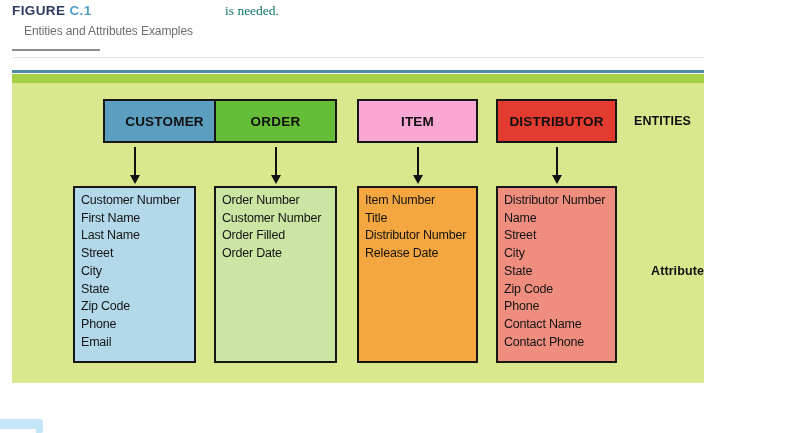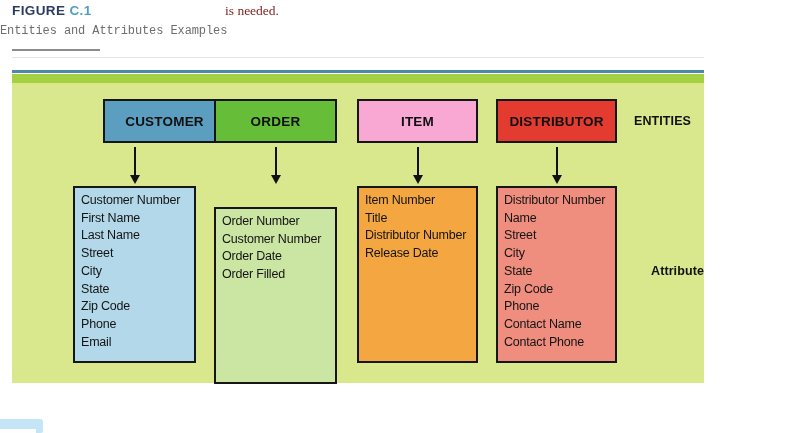--- a/index.html
+++ b/index.html
@@ -10,24 +10,24 @@
     height: 433px;
     background: #ffffff;
     overflow: hidden;
     font-family: "Liberation Sans", sans-serif;
   }
   .abs { position: absolute; }
 
   
   .fig-label { left: 12px; top: 3px; font-size: 13.5px; font-weight: bold; letter-spacing: 0.4px; white-space: nowrap; }
   .fig-label .num { margin-left: 4px; }
-  .fig-caption { left: 0; top: 24px; font-size: 12px; letter-spacing: -0.1px; white-space: nowrap; font-family: Liberation Mono, monospace; }
+  .fig-caption { left: 24px; top: 24px; font-size: 12px; letter-spacing: -0.1px; white-space: nowrap; }
   .caption-rule { left: 12px; top: 49px; width: 88px; height: 2px; background: #8c8c8c; }
   .page-hairline { left: 12px; top: 57px; width: 775px; height: 1px; background: #e4e4e4; }
-  .body-text { left: 225px; top: 3px; font-family: "Liberation Serif", serif; font-size: 13.5px; color: #7f1d1d; white-space: nowrap; }
+  .body-text { left: 225px; top: 3px; font-family: "Liberation Serif", serif; font-size: 13.5px; color: #0f766e; white-space: nowrap; }
 
   
   .teal-rule { left: 12px; top: 70px; width: 744px; height: 3px; }
   .panel { left: 12px; top: 74px; width: 744px; height: 309px; border-top: 9px solid; }
 
   
   .col { position: absolute; }
   .c1 { left: 73px;  width: 123px; }
   .c2 { left: 214px; width: 123px; }
   .c3 { left: 357px; width: 121px; }
@@ -93,25 +93,25 @@
       <div class="attr-line">Zip Code</div>
       <div class="attr-line">Phone</div>
       <div class="attr-line">Email</div>
     </div>
 
   <div class="col c2 abs entity-header" style="background-color: rgb(101, 189, 56);">ORDER</div>
   <div class="col c2 abs arrow">
     <div class="arrow-line"></div>
     <div class="arrow-head"></div>
   </div>
-  <div class="col c2 abs attr-box" style="background-color: rgb(203, 229, 163); margin-top: 21px;">
+  <div class="col c2 abs attr-box" style="background-color: rgb(203, 229, 163);">
       <div class="attr-line">Order Number</div>
       <div class="attr-line">Customer Number</div>
+      <div class="attr-line">Order Filled</div>
       <div class="attr-line">Order Date</div>
-      <div class="attr-line">Order Filled</div>
     </div>
 
   <div class="col c3 abs entity-header" style="background-color: #f9a8d4;">ITEM</div>
   <div class="col c3 abs arrow">
     <div class="arrow-line"></div>
     <div class="arrow-head"></div>
   </div>
   <div class="col c3 abs attr-box" style="background-color: rgb(244, 166, 64);">
       <div class="attr-line">Item Number</div>
       <div class="attr-line">Title</div>

